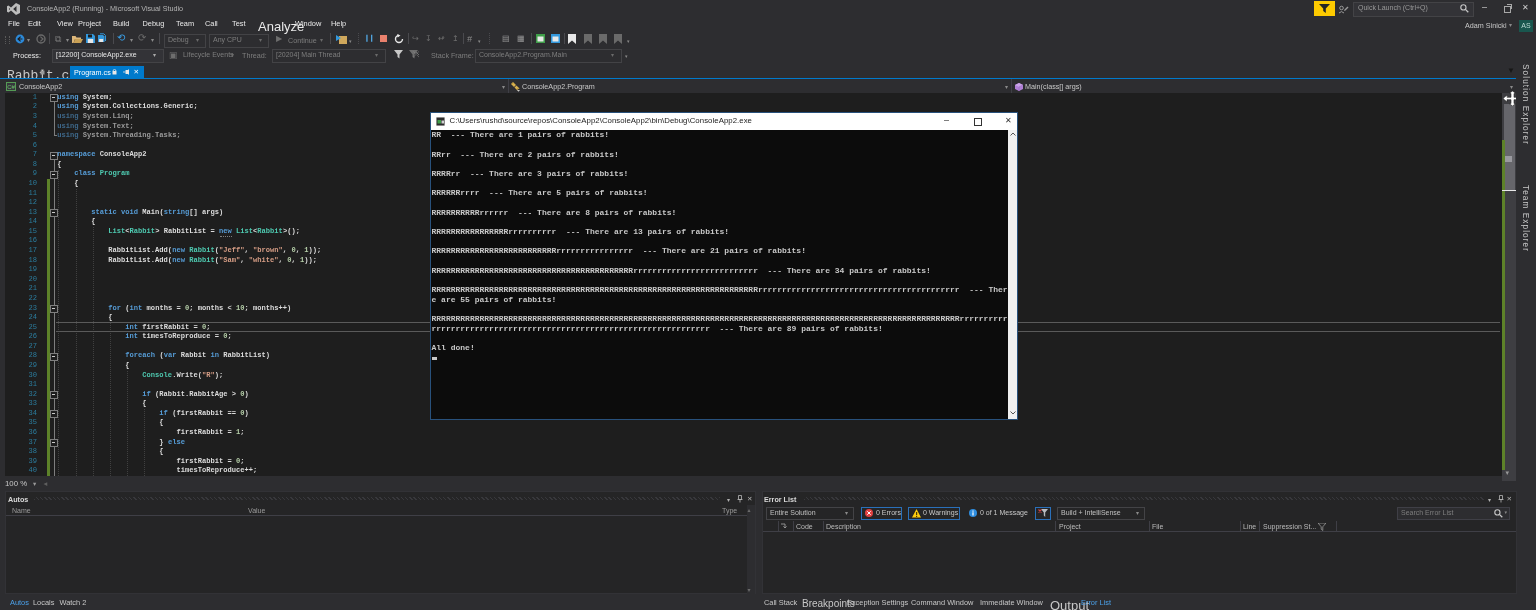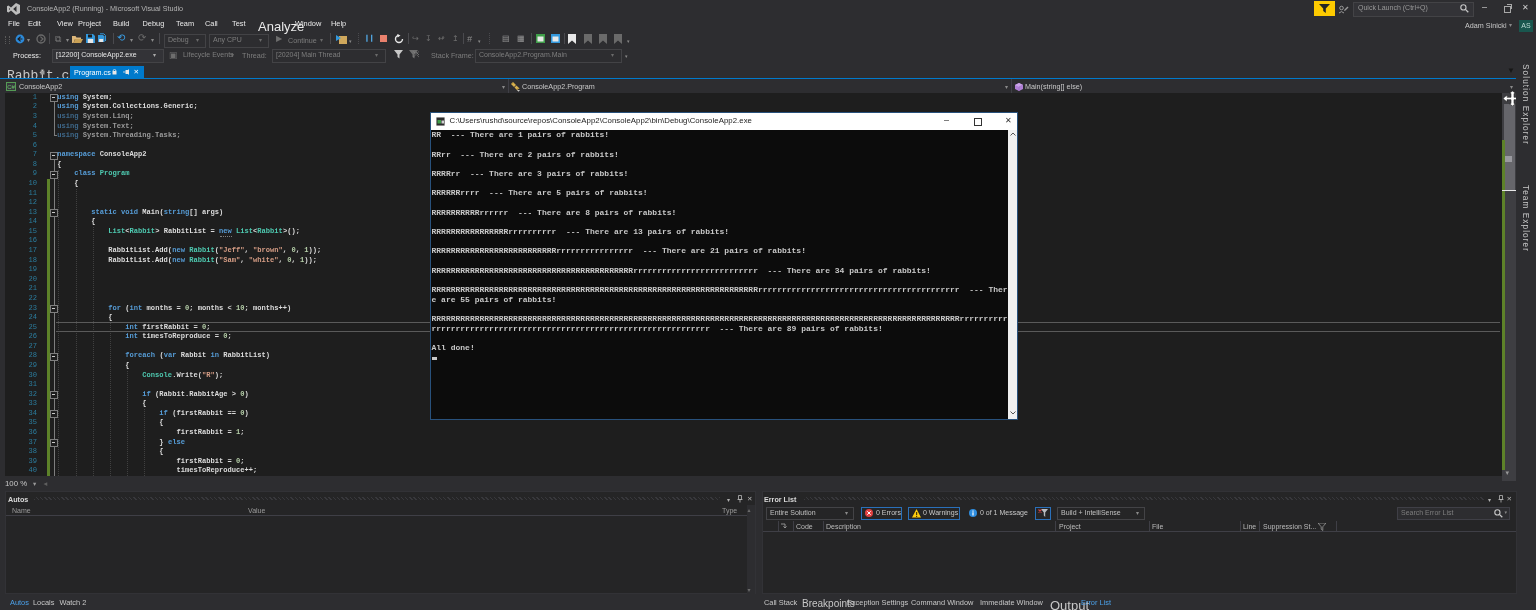--- a/index.html
+++ b/index.html
@@ -194,21 +194,21 @@
       <path d="M7 9 L10 9 L8.5 10.8 Z" fill="#c8c8c8"></path>
     </svg>
 <div style="position:absolute;left:522px;top:81.8px;font-size:7.2px;color:#c8c8c8;white-space:pre;">ConsoleApp2.Program</div>
 <div style="position:absolute;left:1005px;top:83px;font-size:6px;color:#8a8a8a;white-space:pre;">▾</div>
 <div style="position:absolute;left:1010.5px;top:79px;width:1px;height:13.6px;background:#3f3f46"></div>
 <svg style="position:absolute;left:1015px;top:82.5px" width="8" height="8" viewBox="0 0 9 9">
       <path d="M4.5 0 L9 2.2 L9 6.8 L4.5 9 L0 6.8 L0 2.2 Z" fill="#b180d7"></path>
       <path d="M4.5 0 L9 2.2 L4.5 4.4 L0 2.2 Z" fill="#caa3e8"></path>
       <path d="M4.5 9 L4.5 4.4 L9 2.2" stroke="#9a6cc0" stroke-width="0.6" fill="none"></path>
     </svg>
-<div style="position:absolute;left:1025px;top:81.8px;font-size:7.2px;color:#c8c8c8;white-space:pre;">Main(string[] else)</div>
+<div style="position:absolute;left:1025px;top:81.8px;font-size:7.2px;color:#c8c8c8;white-space:pre;">Main(class[] args)</div>
 <div style="position:absolute;left:1510px;top:83px;font-size:6px;color:#8a8a8a;white-space:pre;">▾</div>
 <div style="position:absolute;left:1507px;top:66px;font-size:8px;color:#171717;white-space:pre;">▼</div>
 <div style="position:absolute;left:5px;top:92.6px;width:1497px;height:383.6px;background:#1e1e1e"></div>
 <div style="position:absolute;left:47.2px;top:179.1px;width:2.6px;height:297.1px;background:#5d8229"></div>
 <div style="position:absolute;left:53.8px;top:99.8px;width:1px;height:36.3px;background:#7e7e7e"></div>
 <div style="position:absolute;left:53.8px;top:135.1px;width:3.5px;height:1px;background:#7e7e7e"></div>
 <div style="position:absolute;left:53.8px;top:157.3px;width:1px;height:318.7px;background:#7e7e7e"></div>
 <div style="position:absolute;left:58.4px;top:169.5px;width:1px;height:306.7px;border-left:1px dotted #404040"></div>
 <div style="position:absolute;left:75.6px;top:188.7px;width:1px;height:287.6px;border-left:1px dotted #404040"></div>
 <div style="position:absolute;left:92.8px;top:227.0px;width:1px;height:249.2px;border-left:1px dotted #404040"></div>

